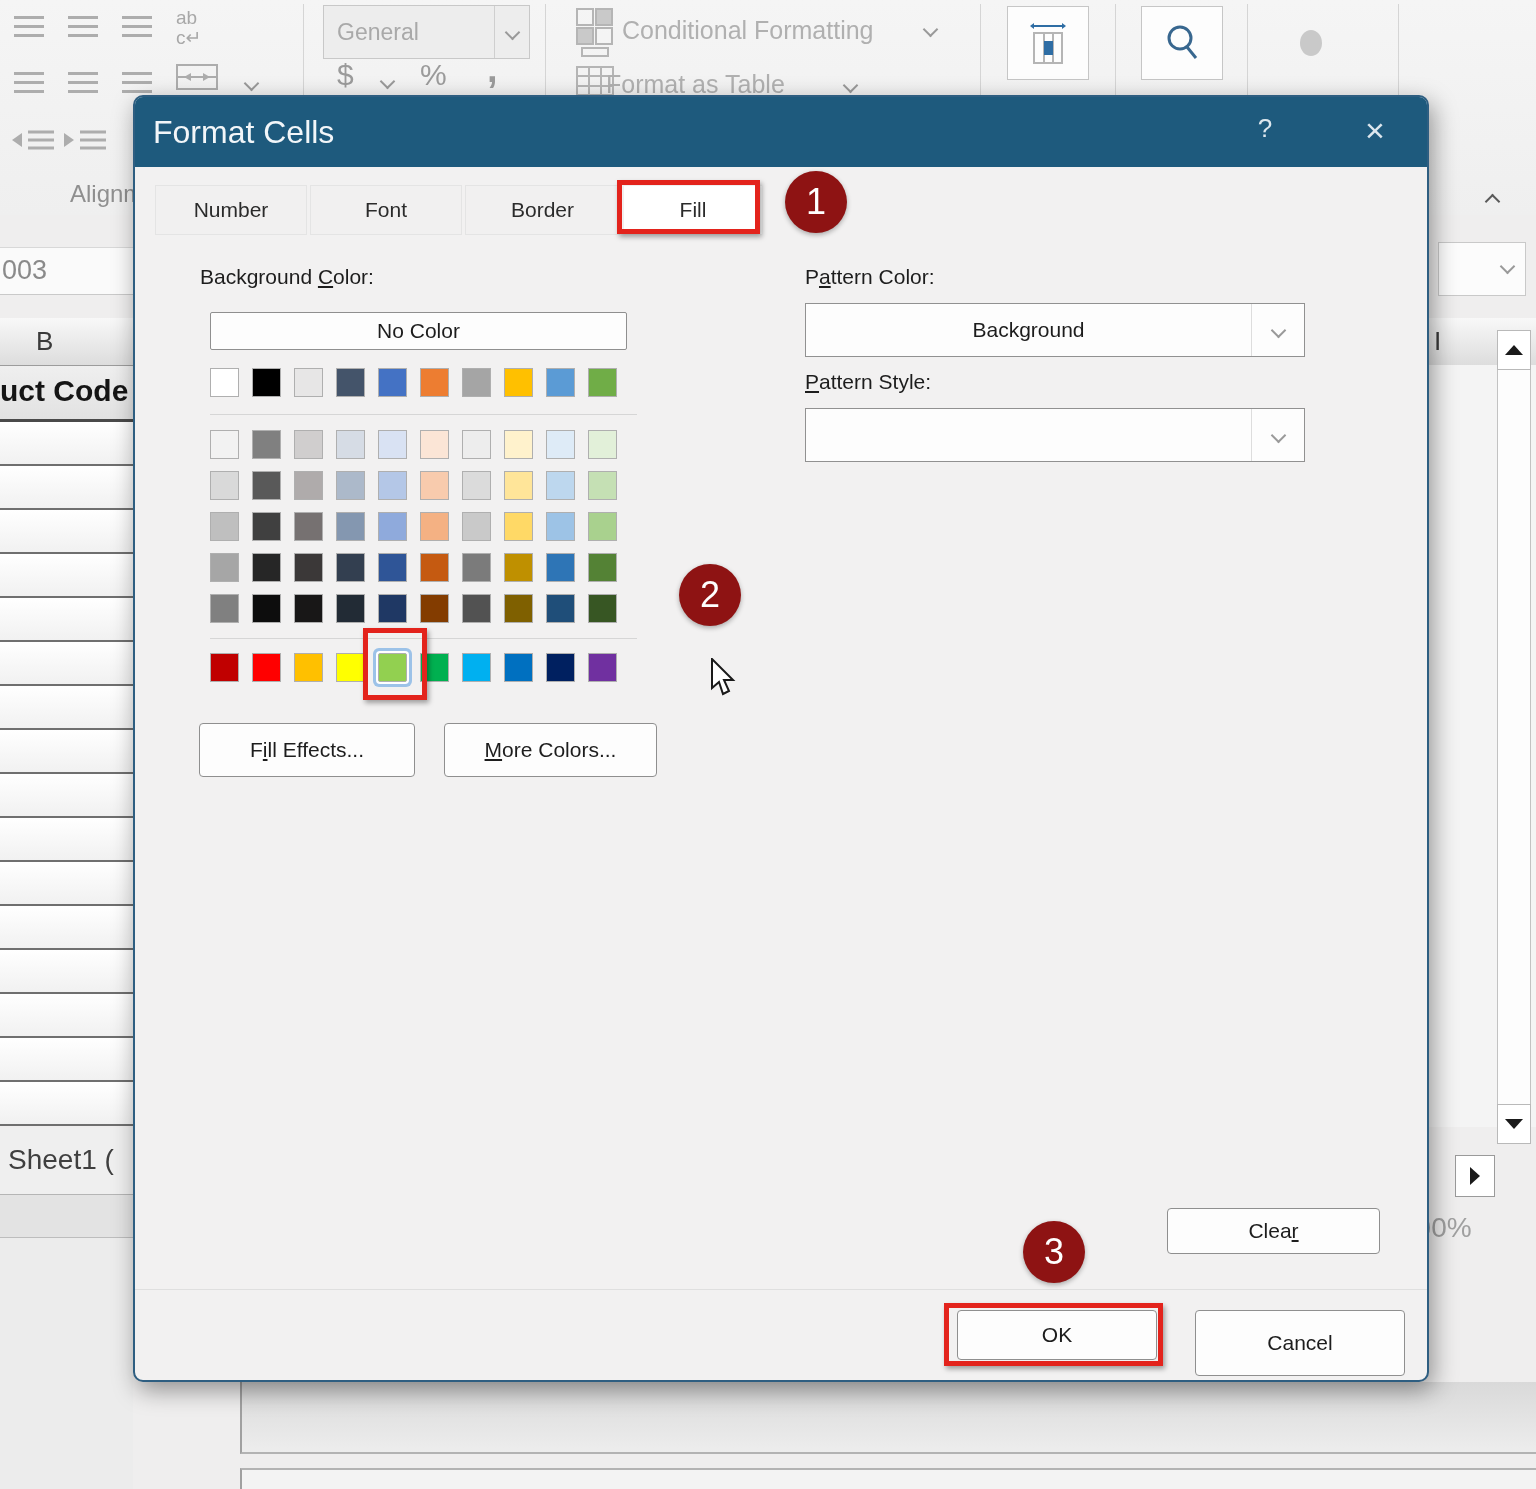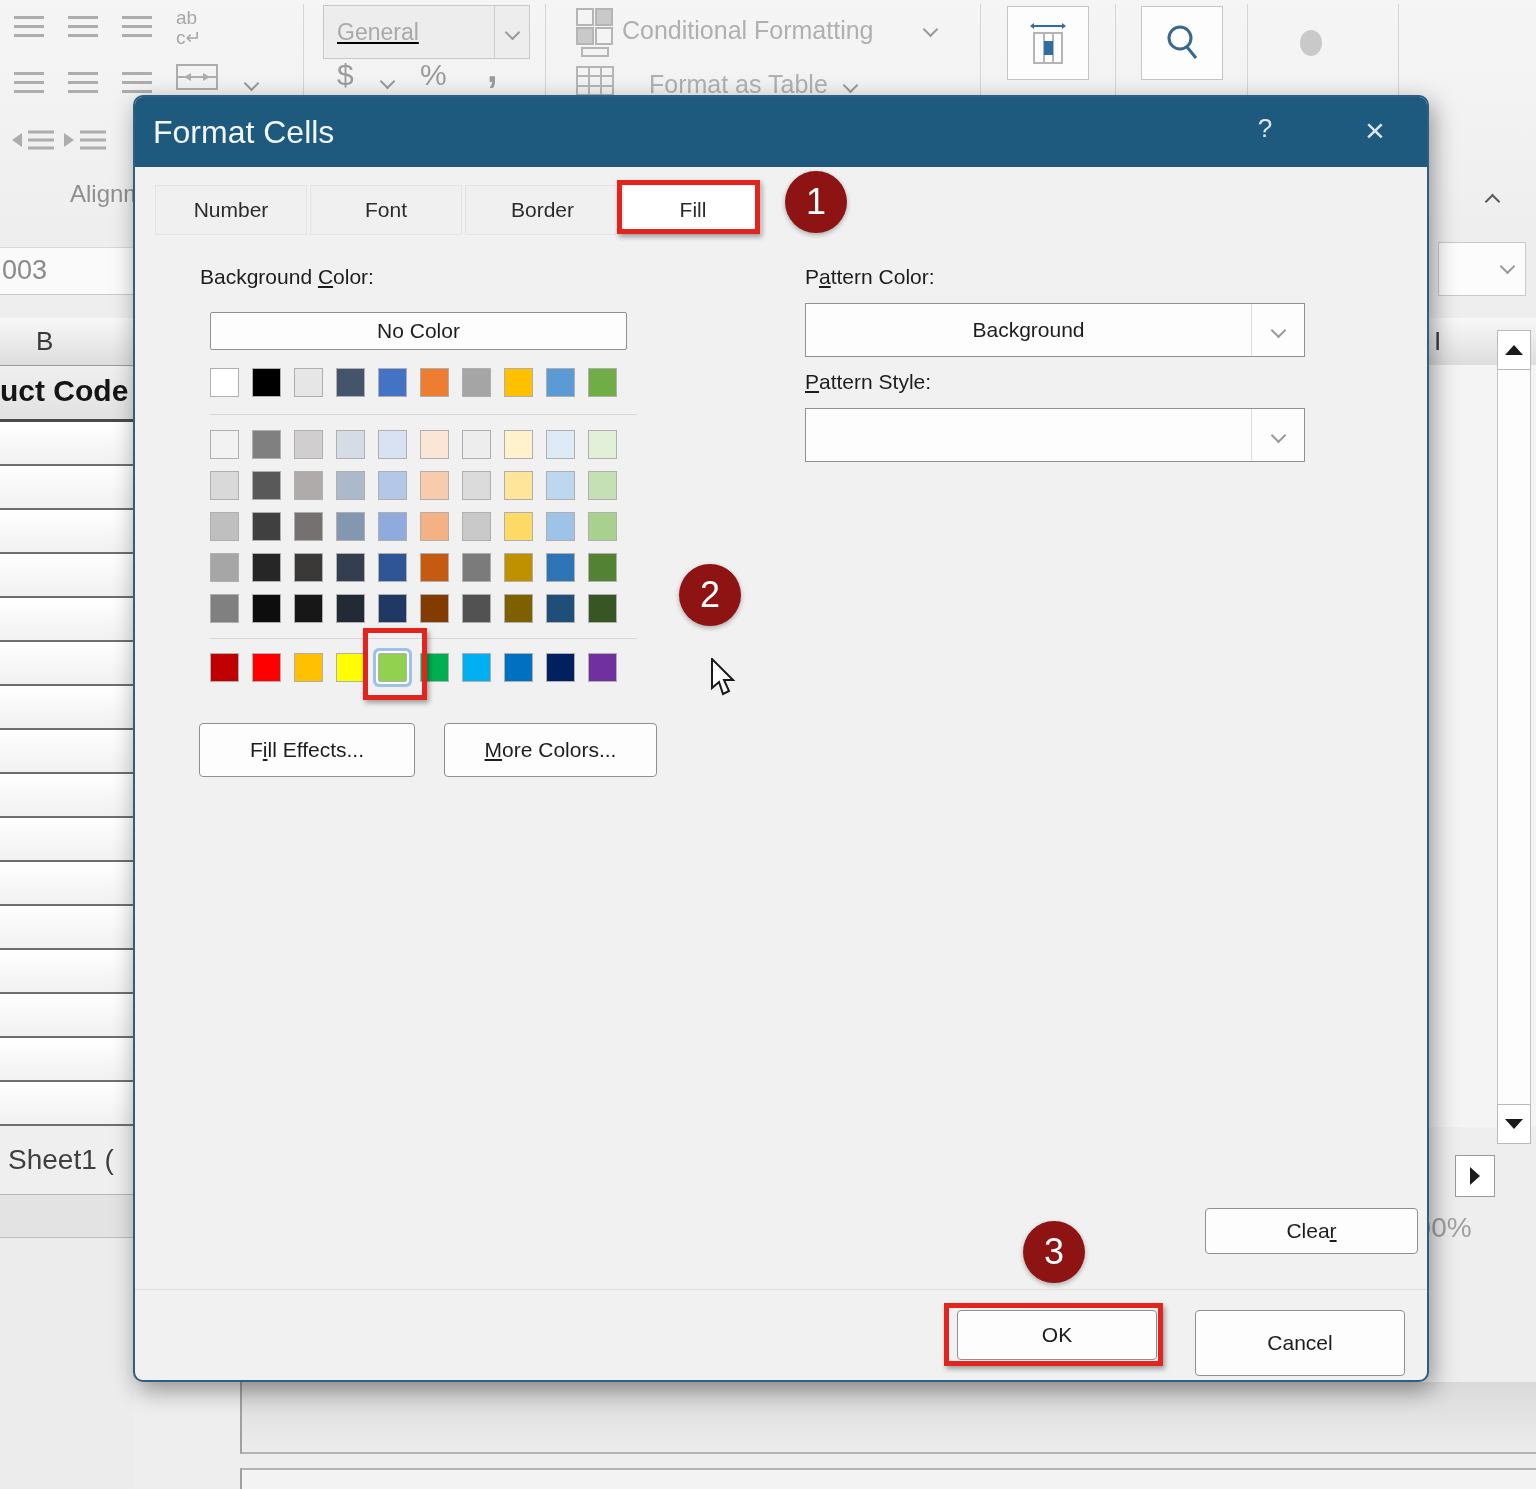--- a/index.html
+++ b/index.html
@@ -10,21 +10,21 @@
   }
   .abs{position:absolute;}
 
   
   .ribbon{left:0;top:0;width:1536px;height:215px;background:linear-gradient(#F5F5F5,#EFEFEF);z-index:1;}
   .vsep{position:absolute;top:4px;height:164px;width:1px;background:#D5D5D5;}
   .lines{width:30px;height:21px;background:repeating-linear-gradient(to bottom,#ADADAD 0 3px,transparent 3px 9px);}
   .gray-glyph{color:#9B9B9B;}
   .chev{display:inline-block;width:9px;height:9px;border-right:2px solid #9A9A9A;border-bottom:2px solid #9A9A9A;transform:rotate(45deg);}
   .chev.up{transform:rotate(-135deg);border-color:#5A5A5A;}
-  .general-box{left:323px;top:5px;width:205px;height:52px;background:#EDEDED;border:1px solid #C8C8C8;display:flex;align-items:center;text-decoration:underline;}
+  .general-box{left:323px;top:5px;width:205px;height:52px;background:#EDEDED;border:1px solid #C8C8C8;display:flex;align-items:center;}
   .general-box .val{flex:1;padding-left:13px;font-size:23px;color:#A9A9A9;}
   .general-box .dd{width:34px;height:100%;border-left:1px solid #CFCFCF;display:flex;align-items:center;justify-content:center;}
   .ribbon-label{font-size:25px;color:#B0B0B0;white-space:nowrap;}
   .toolbtn{width:80px;height:72px;background:#FDFDFD;border:1px solid #C6C6C6;display:flex;align-items:center;justify-content:center;}
   .dot{width:22px;height:26px;border-radius:50%;background:#C9C9C9;}
 
   
   .sheet-left{z-index:1;}
   .formula-row{left:0;top:247px;width:133px;height:46px;background:#FAFAFA;border-top:1px solid #D8D8D8;border-bottom:1px solid #C9C9C9;}
   .formula-row span{position:absolute;left:2px;top:7px;font-size:27px;color:#8A8A8A;}
@@ -82,21 +82,21 @@
   #tint-rows{position:absolute;left:75px;top:333px;display:flex;flex-direction:column;gap:12px;}
   #standard-row{position:absolute;left:75px;top:556px;}
   .fx-btn{left:64px;top:626px;width:216px;height:54px;}
   .mc-btn{left:309px;top:626px;width:213px;height:54px;}
   .dd-box{position:absolute;width:500px;height:54px;background:#FDFDFD;border:1px solid #919191;box-sizing:border-box;display:flex;align-items:center;}
   .dd-box .val{flex:1;text-align:center;font-size:21px;color:#1D1D1D;}
   .dd-box .dd{width:52px;height:100%;border-left:1px solid #DDDDDD;display:flex;align-items:center;justify-content:center;}
   .sample-group{position:absolute;left:44px;top:913px;width:1203px;height:178px;border:1px solid #C9C9C9;box-sizing:border-box;}
   .sample-legend{position:absolute;left:14px;top:-14px;background:#F2F1F1;padding:0 8px;font-size:21px;color:#1D1D1D;}
   #sample-bar{position:absolute;left:30px;top:26px;width:1140px;height:110px;background:#92D050;}
-  .clear-btn{left:1032px;top:1111px;width:213px;height:46px;margin-left:38px;}
+  .clear-btn{left:1032px;top:1111px;width:213px;height:46px;}
   .footer-div{position:absolute;left:0;top:1192px;width:100%;height:1px;background:#DFDFDF;}
   .ok-btn{left:822px;top:1213px;width:200px;height:50px;}
   .cancel-btn{left:1060px;top:1213px;width:210px;height:66px;}
 
   
   .redbox{position:absolute;border:5px solid #E3231C;box-shadow:2px 3px 5px rgba(0,0,0,.35);z-index:20;box-sizing:border-box;}
   .rb-tab{left:617px;top:180px;width:143px;height:54px;}
   .rb-swatch{left:363px;top:628px;width:64px;height:72px;}
   .rb-ok{left:944px;top:1303px;width:219px;height:63px;}
   .badge{position:absolute;width:62px;height:62px;border-radius:50%;background:#8E1313;color:#FFFFFF;
@@ -175,21 +175,21 @@
   <span class="abs chev" style="left:925px;top:24px;"></span>
   <div class="abs" style="left:576px;top:66px;">
     <svg width="38" height="32" viewBox="0 0 38 32">
       <rect x="1" y="1" width="36" height="28" fill="none" stroke="#B5B5B5" stroke-width="2"></rect>
       <line x1="1" y1="10" x2="37" y2="10" stroke="#B5B5B5" stroke-width="2"></line>
       <line x1="1" y1="20" x2="37" y2="20" stroke="#B5B5B5" stroke-width="2"></line>
       <line x1="13" y1="1" x2="13" y2="29" stroke="#B5B5B5" stroke-width="2"></line>
       <line x1="25" y1="1" x2="25" y2="29" stroke="#B5B5B5" stroke-width="2"></line>
     </svg>
   </div>
-  <span class="abs ribbon-label" style="left:649px;top:70px;">Format as Table</span>
+  <span class="abs ribbon-label" style="left:606px;top:70px;">Format as Table</span>
   <span class="abs chev" style="left:845px;top:80px;"></span>
 
   <div class="vsep" style="left:980px;"></div>
   <div class="abs toolbtn" style="left:1007px;top:6px;">
     <svg width="44" height="48" viewBox="0 0 44 48">
       <path d="M8 4 L4 7 L8 10 Z" fill="#2E6DA4"></path>
         <path d="M36 4 L40 7 L36 10 Z" fill="#2E6DA4"></path>
       <line x1="8" y1="7" x2="36" y2="7" stroke="#2E6DA4" stroke-width="2"></line>
       <rect x="8" y="14" width="28" height="30" fill="none" stroke="#B5B5B5" stroke-width="2"></rect>
       <line x1="18" y1="14" x2="18" y2="44" stroke="#B5B5B5" stroke-width="2"></line>

